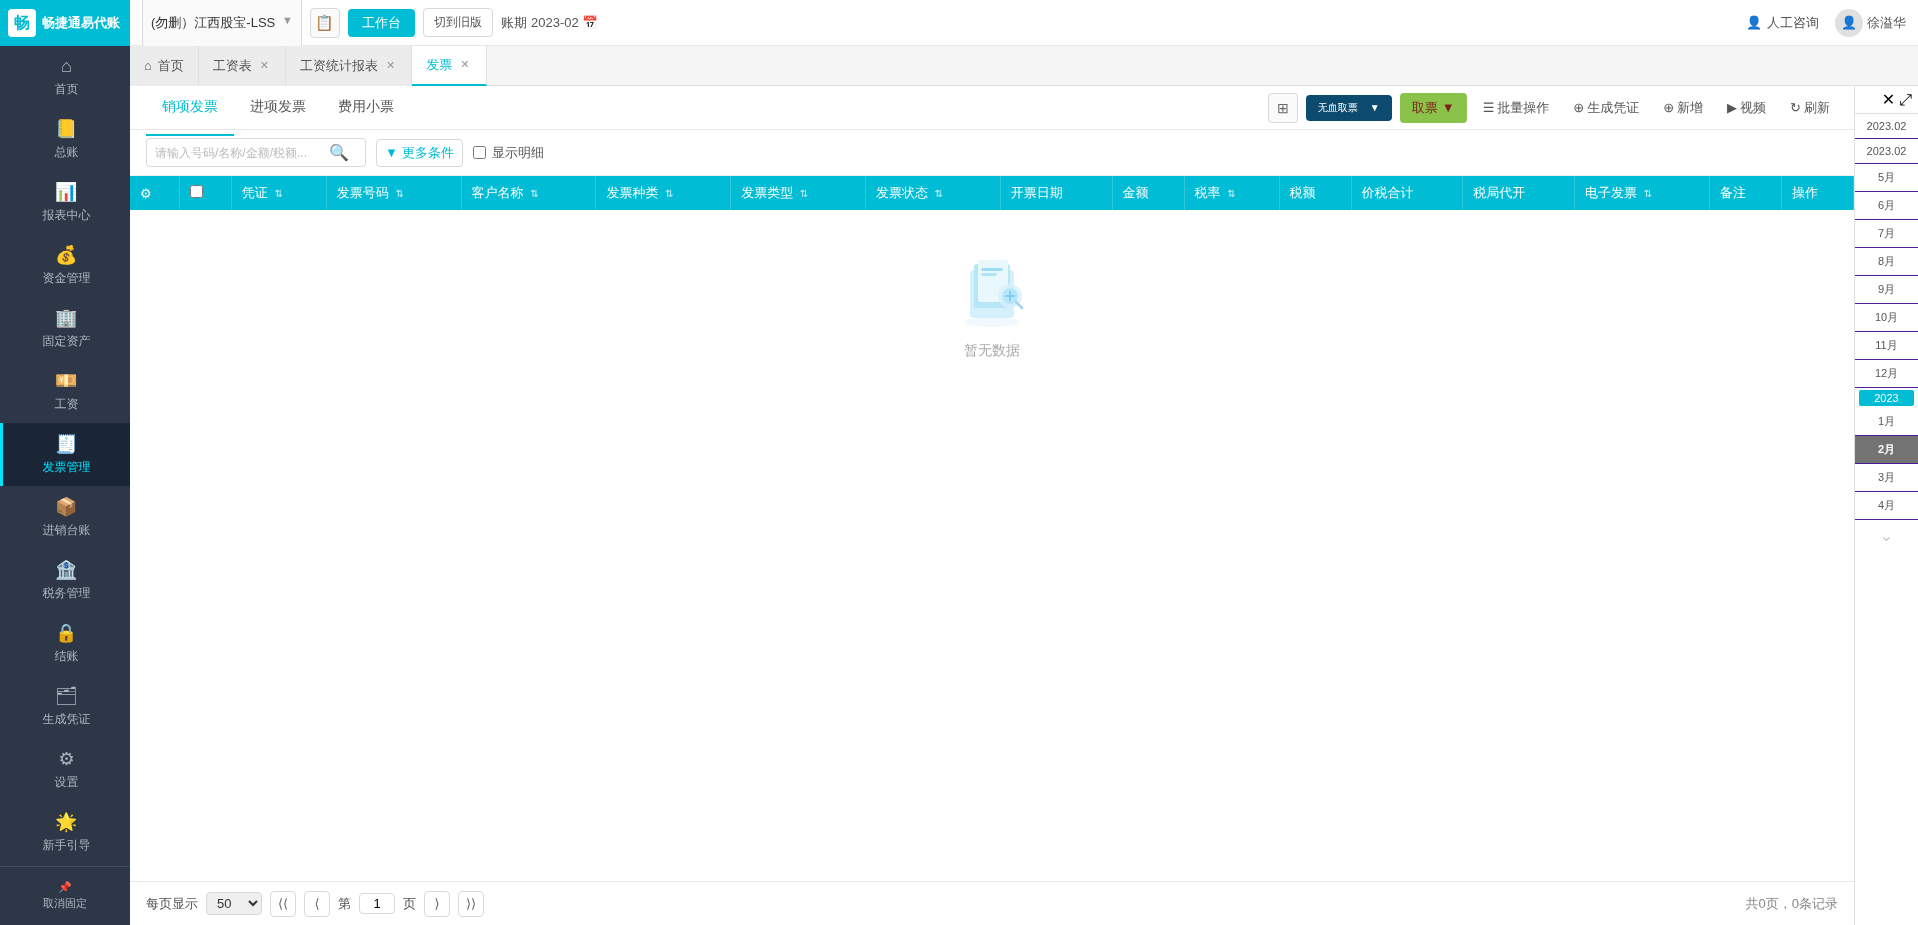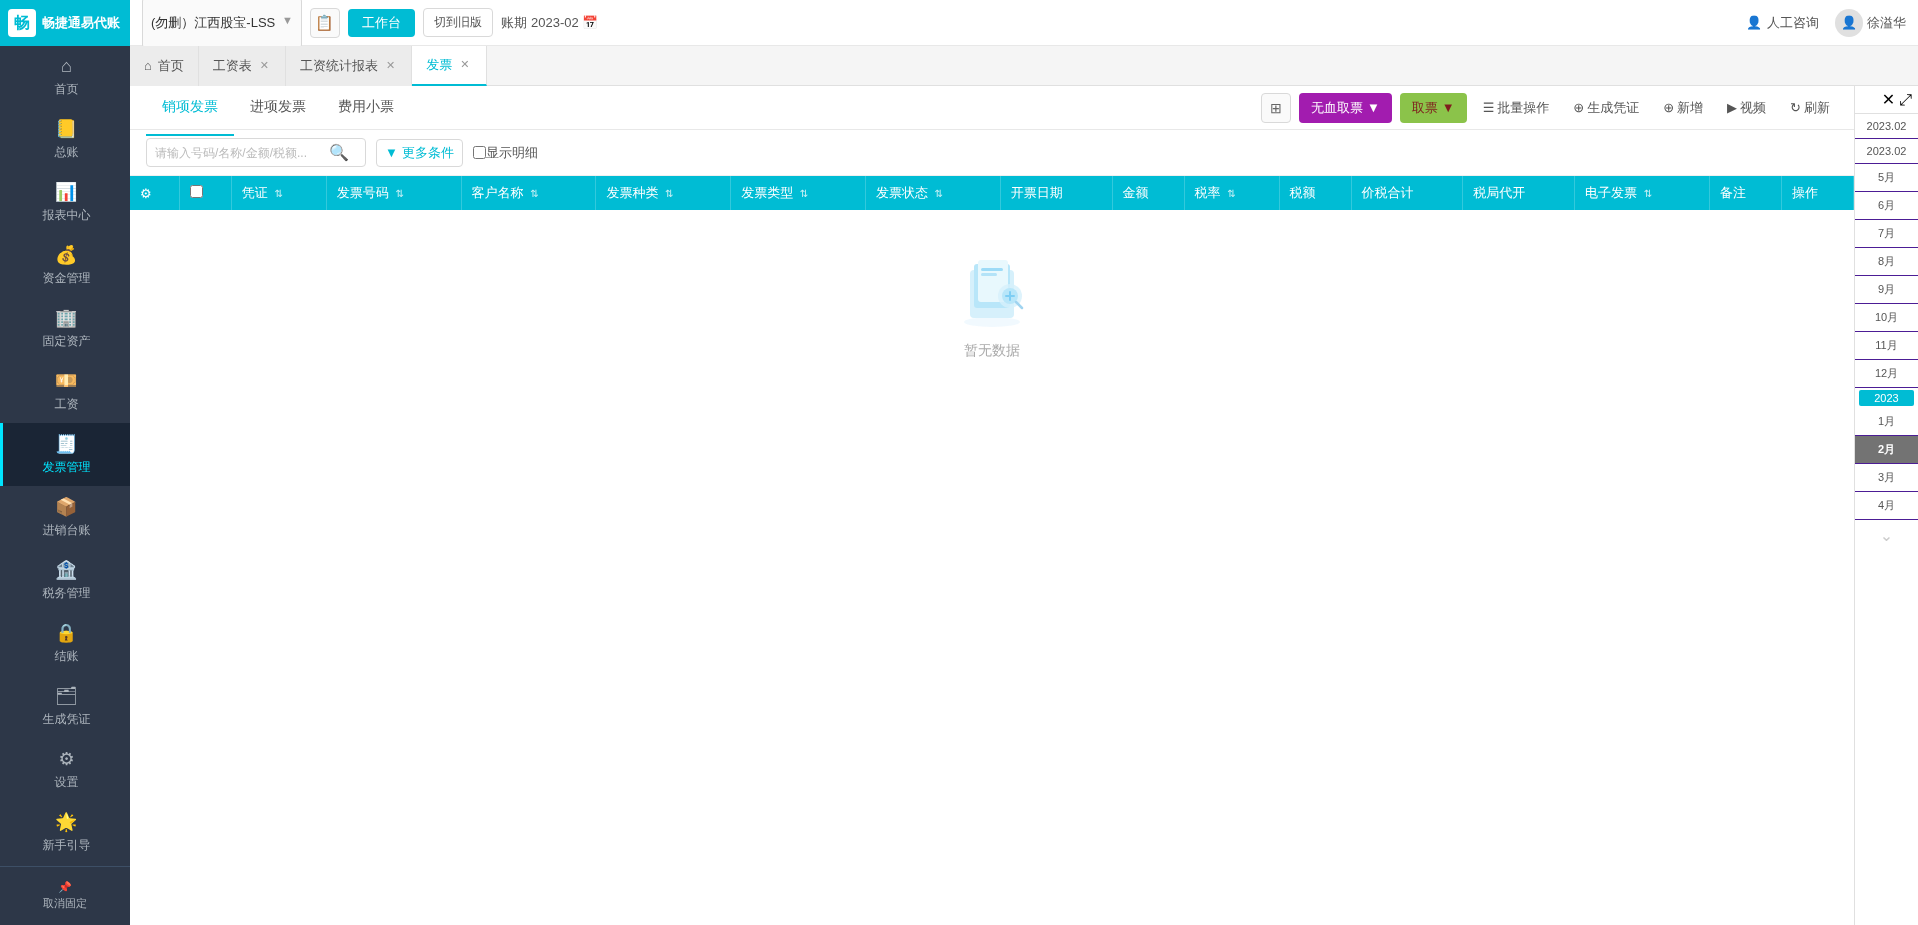--- a/index.html
+++ b/index.html
@@ -238,30 +238,30 @@
       width: 30px; height: 30px;
       border: 1px solid #d9d9d9;
       border-radius: 4px;
       display: flex; align-items: center; justify-content: center;
       cursor: pointer;
       color: #666;
       font-size: 14px;
       background: #fafafa;
     }
     .no-ticket-btn {
-      background: #a21caf;
+      background: #0c4a6e;
       color: #fff;
       border: none;
       border-radius: 4px;
       padding: 6px 12px;
-      font-size: 13px;
-      cursor: pointer;
-      display: flex;
-      align-items: center;
-      gap: 4px;
+      font-size: 10px;
+      cursor: pointer;
+      display: flex;
+      align-items: center;
+      gap: 12px;
     }
     .take-ticket-btn {
       background: #8bc34a;
       color: #7f1d1d;
       border: none;
       border-radius: 4px;
       padding: 6px 12px;
       font-size: 13px;
       cursor: pointer;
       display: flex;
@@ -313,20 +313,21 @@
       color: #00bcd4;
       cursor: pointer;
       padding: 4px 8px;
       border: 1px solid #d9d9d9;
       border-radius: 4px;
       background: #fff;
     }
     .checkbox-row {
       display: flex;
       align-items: center;
+      gap: 6px;
       font-size: 13px;
       color: #555;
       cursor: pointer;
     }
     .checkbox-row input[type=checkbox] { cursor: pointer; }
 
     
     .table-wrap {
       flex: 1;
       overflow: auto;
@@ -701,20 +702,37 @@
               <rect x="29" y="23" width="16" height="3" rx="1.5" fill="#7ecef4" opacity="0.5"></rect>
               <circle cx="58" cy="46" r="12" fill="#d6f0fb" opacity="0.8"></circle>
               <circle cx="58" cy="46" r="8" fill="#b8e6f9"></circle>
               <path d="M54 46 L62 46 M58 42 L58 50" stroke="#7ecef4" stroke-width="2" stroke-linecap="round"></path>
               <path d="M64 52 L70 58" stroke="#a0d4f0" stroke-width="2.5" stroke-linecap="round"></path>
             </svg>
             <span class="empty-text">暂无数据</span>
           </div>
         </div>
 
+        <div class="pagination-bar">
+          <span>每页显示</span>
+          <select class="page-size-select">
+            <option>50</option>
+            <option>10</option>
+            <option>20</option>
+            <option>100</option>
+          </select>
+          <div class="page-nav-btn" title="首页">⟨⟨</div>
+          <div class="page-nav-btn" title="上一页">⟨</div>
+          <span>第</span>
+          <input class="page-num-input" type="text" value="1" style="">
+          <span>页</span>
+          <div class="page-nav-btn" title="下一页">⟩</div>
+          <div class="page-nav-btn" title="末页">⟩⟩</div>
+          <span class="pagination-right">共0页，0条记录</span>
+        </div>
 
 
       </div>
 
       <div class="date-panel">
         <div class="date-panel-top-btns">
           <span class="close-x">✕</span>
           <span class="expand-icon">⤢</span>
         </div>
 

